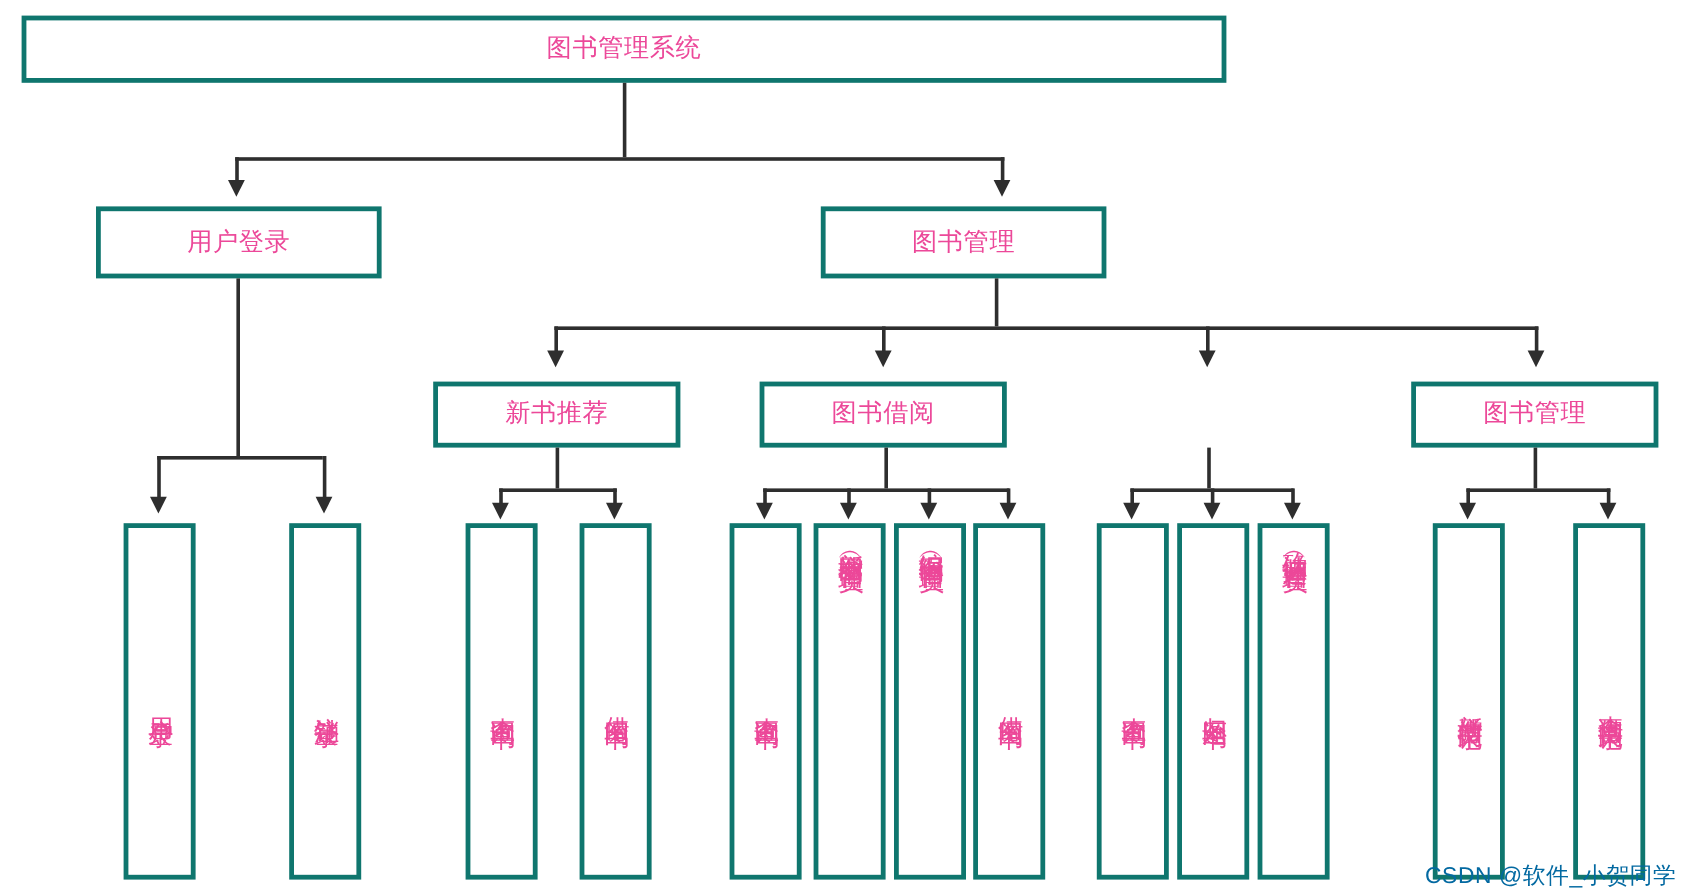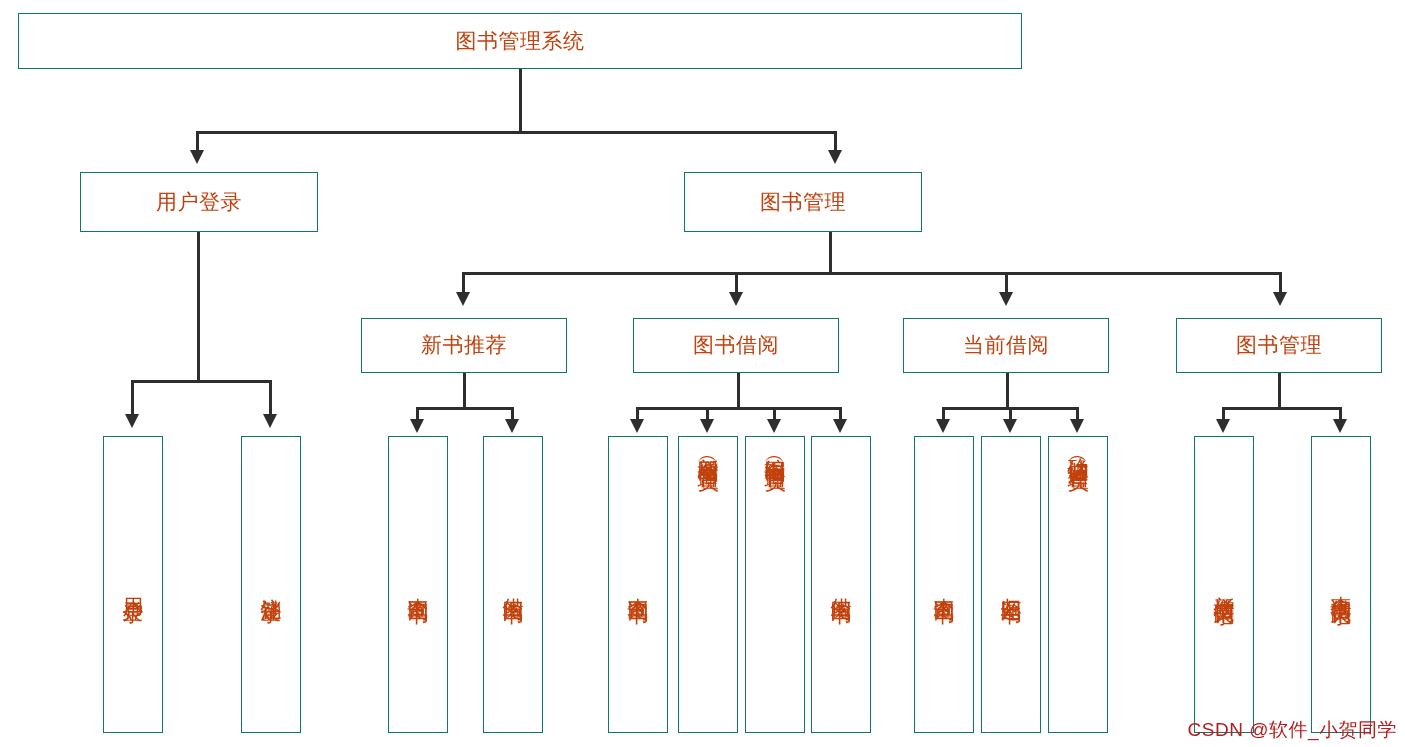--- a/index.html
+++ b/index.html
@@ -16,28 +16,28 @@
     position: relative;
     width: 1405px;
     height: 747px;
     background: #ffffff;
     overflow: hidden;
   }
   
   .node {
     position: absolute;
     box-sizing: border-box;
-    border: 1px solid #0f766e;
+    border: 4px solid #0f766e;
     background: #ffffff;
     display: flex;
     align-items: center;
     justify-content: center;
     font-size: 21px;
     letter-spacing: 0.5px;
-    color: #c2410c;
+    color: #ec4899;
     line-height: 1.15;
   }
   .node.horizontal {
     writing-mode: horizontal-tb;
   }
   
   .node.vertical {
     writing-mode: vertical-rl;
     text-orientation: upright;
     align-items: center;
@@ -67,21 +67,21 @@
     border-left: 7px solid transparent;
     border-right: 7px solid transparent;
     border-top: 14px solid #2e2e2e;
   }
   
   #watermark {
     position: absolute;
     right: 8px;
     bottom: 4px;
     font-size: 19px;
-    color: #b91c1c;
+    color: #0369a1;
     letter-spacing: 0.5px;
     white-space: nowrap;
     pointer-events: none;
     text-align: right;
   }
 </style>
 </head>
 <body>
 
 <div id="diagram-canvas">
@@ -127,23 +127,20 @@
   <div class="arrow-head" style="left:999px; top:292px;"></div>
 
   <div class="edge v" style="left:1279px; top:272px; width:3px; height:22px;"></div>
   <div class="arrow-head" style="left:1273px; top:292px;"></div>
 
   <div class="node horizontal" style="left:361px; top:318px; width:206px; height:55px;">
     <span class="node-label">新书推荐</span>
   </div>
   <div class="node horizontal" style="left:633px; top:318px; width:206px; height:55px;">
     <span class="node-label">图书借阅</span>
-  </div>
-  <div class="node horizontal" style="left:903px; top:318px; width:206px; height:55px;">
-    <span class="node-label">当前借阅</span>
   </div>
   <div class="node horizontal" style="left:1176px; top:318px; width:206px; height:55px;">
     <span class="node-label">图书管理</span>
   </div>
 
   <div class="edge v" style="left:463px; top:373px; width:3px; height:34px;"></div>
   <div class="edge h" style="left:416px; top:407px; width:98px; height:3px;"></div>
   <div class="edge v" style="left:416px; top:407px; width:3px; height:14px;"></div>
   <div class="arrow-head" style="left:410px; top:419px;"></div>
   <div class="edge v" style="left:511px; top:407px; width:3px; height:14px;"></div>

